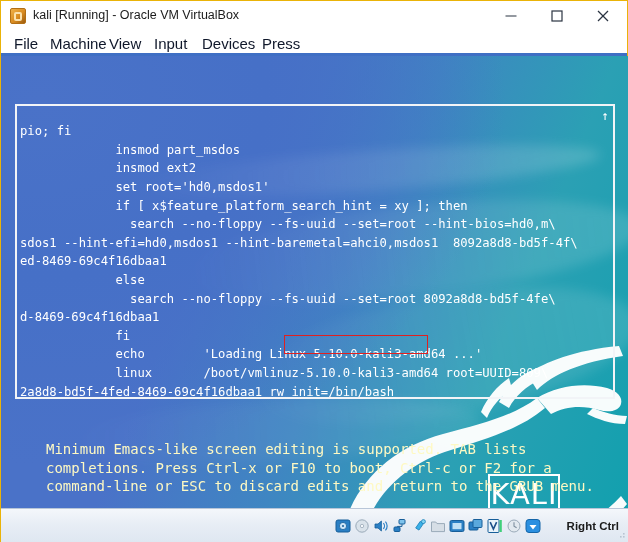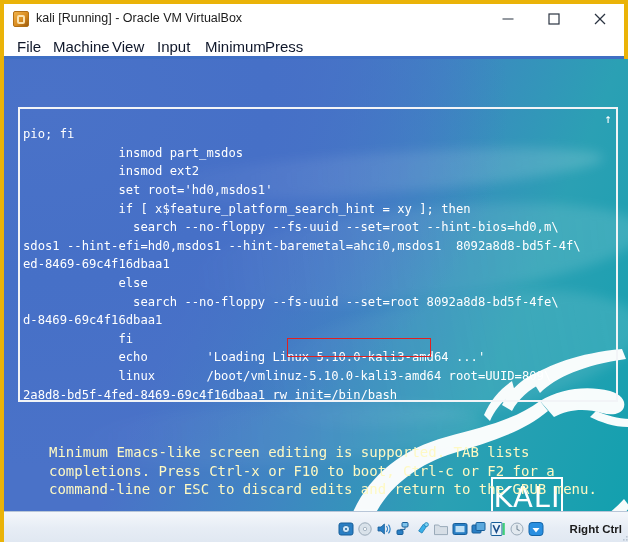--- a/index.html
+++ b/index.html
@@ -14,21 +14,21 @@
     font-family: "Liberation Sans", sans-serif;
     -webkit-font-smoothing: antialiased;
   }
 
   
   #vm-window {
     position: absolute;
     left: 0; top: 0;
     width: 628px; height: 542px;
     background: #ffffff;
-    border: 4px solid #eab308;
+    border: 1px solid #eab308;
     box-sizing: border-box;
   }
 
   
   #titlebar {
     position: absolute;
     left: 0; top: 0;
     width: 100%; height: 30px;
     background: #ffffff;
     box-sizing: border-box;
@@ -296,21 +296,21 @@
         <line x1="11.5" y1="1.5" x2="1.5" y2="11.5" stroke="#2b3442" stroke-width="1.2"></line>
       </svg>
     </div>
   </div>
 
   <div id="menubar">
     <div class="menu-item" style="left:8px">File</div>
     <div class="menu-item" style="left:44px">Machine</div>
     <div class="menu-item" style="left:103px">View</div>
     <div class="menu-item" style="left:148px">Input</div>
-    <div class="menu-item" style="left:196px">Minimum</div>
+    <div class="menu-item" style="left:196px">Devices</div>
     <div class="menu-item" style="left:256px">Press</div>
   </div>
   <div id="menu-underline"></div>
 
   <div id="guest-screen">
 
     <div id="wallpaper-base"></div>
     <div class="swoosh" id="swoosh-1"></div>
     <div class="swoosh" id="swoosh-2"></div>
     <div class="swoosh" id="swoosh-3"></div>

